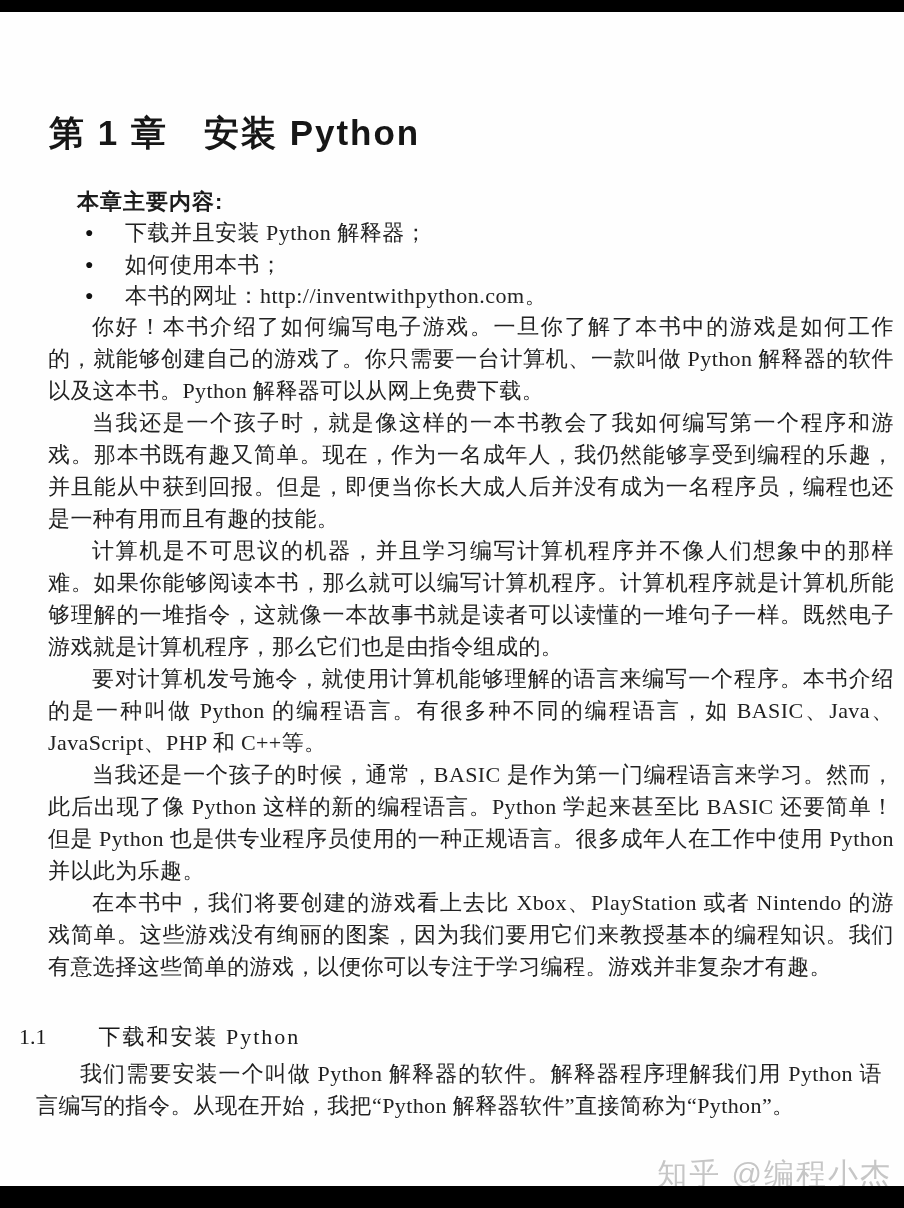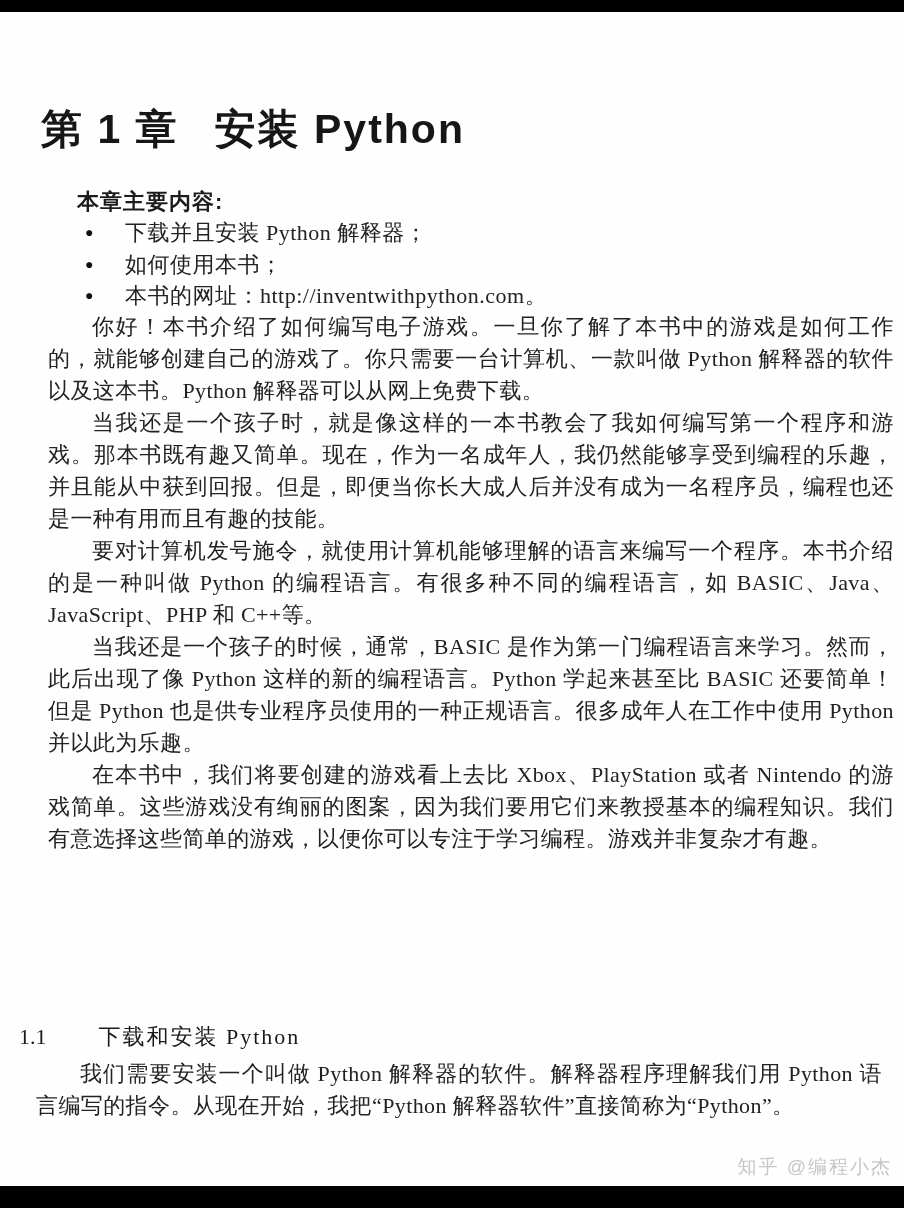--- a/index.html
+++ b/index.html
@@ -12,24 +12,24 @@
     font-family: "Liberation Serif", "DejaVu Serif", serif;
     color: var(--color-text, #222222);
   }
   .bar { position: absolute; left: 0; width: 904px; background: var(--color-letterbox, #000); }
   .bar.top { top: 0; height: 12px; }
   .bar.bottom { bottom: 0; height: 22px; }
 
   .chapter-title {
     position: absolute;
     top: 94px; left: 33px;
-    margin: 8px;
+    margin: 16px;
     font-family: "Liberation Sans", "DejaVu Sans", sans-serif;
     font-weight: 600;
-    font-size: 41px;
+    font-size: 35px;
     letter-spacing: 2px;
     color: #161616;
     white-space: nowrap;
   }
   .chapter-title .chapter-name { margin-left: 36px; }
 
   .intro-heading {
     position: absolute;
     top: 187px; left: 77px;
     font-family: "Liberation Sans", "DejaVu Sans", sans-serif;
@@ -87,21 +87,21 @@
     font-size: 22px;
     line-height: 32px;
     text-align: justify;
     letter-spacing: 0.4px;
   }
 
   .watermark {
     position: absolute;
     top: 1154px; right: 12px;
     font-family: "Liberation Sans", "DejaVu Sans", sans-serif;
-    font-size: 19px;
+    font-size: 30px;
     letter-spacing: 2px;
     color: var(--color-watermark, #c6c6c6);
     text-shadow: 2px 2px 1px #ffffff;
     white-space: nowrap;
   }
 </style>
 </head>
 <body>
 
 <div class="page">
@@ -125,20 +125,21 @@
     </li>
     <li>
       <span class="dot">●</span>
       <span class="li-text">本书的网址：http://inventwithpython.com。</span>
     </li>
   </ul>
 
   <div class="body-text">
     <p>你好！本书介绍了如何编写电子游戏。一旦你了解了本书中的游戏是如何工作的，就能够创建自己的游戏了。你只需要一台计算机、一款叫做 Python 解释器的软件以及这本书。Python 解释器可以从网上免费下载。</p>
     <p>当我还是一个孩子时，就是像这样的一本书教会了我如何编写第一个程序和游戏。那本书既有趣又简单。现在，作为一名成年人，我仍然能够享受到编程的乐趣，并且能从中获到回报。但是，即便当你长大成人后并没有成为一名程序员，编程也还是一种有用而且有趣的技能。</p>
+    <p>计算机是不可思议的机器，并且学习编写计算机程序并不像人们想象中的那样难。如果你能够阅读本书，那么就可以编写计算机程序。计算机程序就是计算机所能够理解的一堆指令，这就像一本故事书就是读者可以读懂的一堆句子一样。既然电子游戏就是计算机程序，那么它们也是由指令组成的。</p>
     <p>要对计算机发号施令，就使用计算机能够理解的语言来编写一个程序。本书介绍的是一种叫做 Python 的编程语言。有很多种不同的编程语言，如 BASIC、Java、JavaScript、PHP 和 C++等。</p>
     <p>当我还是一个孩子的时候，通常，BASIC 是作为第一门编程语言来学习。然而，此后出现了像 Python 这样的新的编程语言。Python 学起来甚至比 BASIC 还要简单！但是 Python 也是供专业程序员使用的一种正规语言。很多成年人在工作中使用 Python 并以此为乐趣。</p>
     <p>在本书中，我们将要创建的游戏看上去比 Xbox、PlayStation 或者 Nintendo 的游戏简单。这些游戏没有绚丽的图案，因为我们要用它们来教授基本的编程知识。我们有意选择这些简单的游戏，以便你可以专注于学习编程。游戏并非复杂才有趣。</p>
   </div>
 
   <h2 class="section-heading">
     <span class="section-number">1.1</span><span class="section-title">下载和安装 Python</span>
   </h2>
 
   <div class="section-body">

